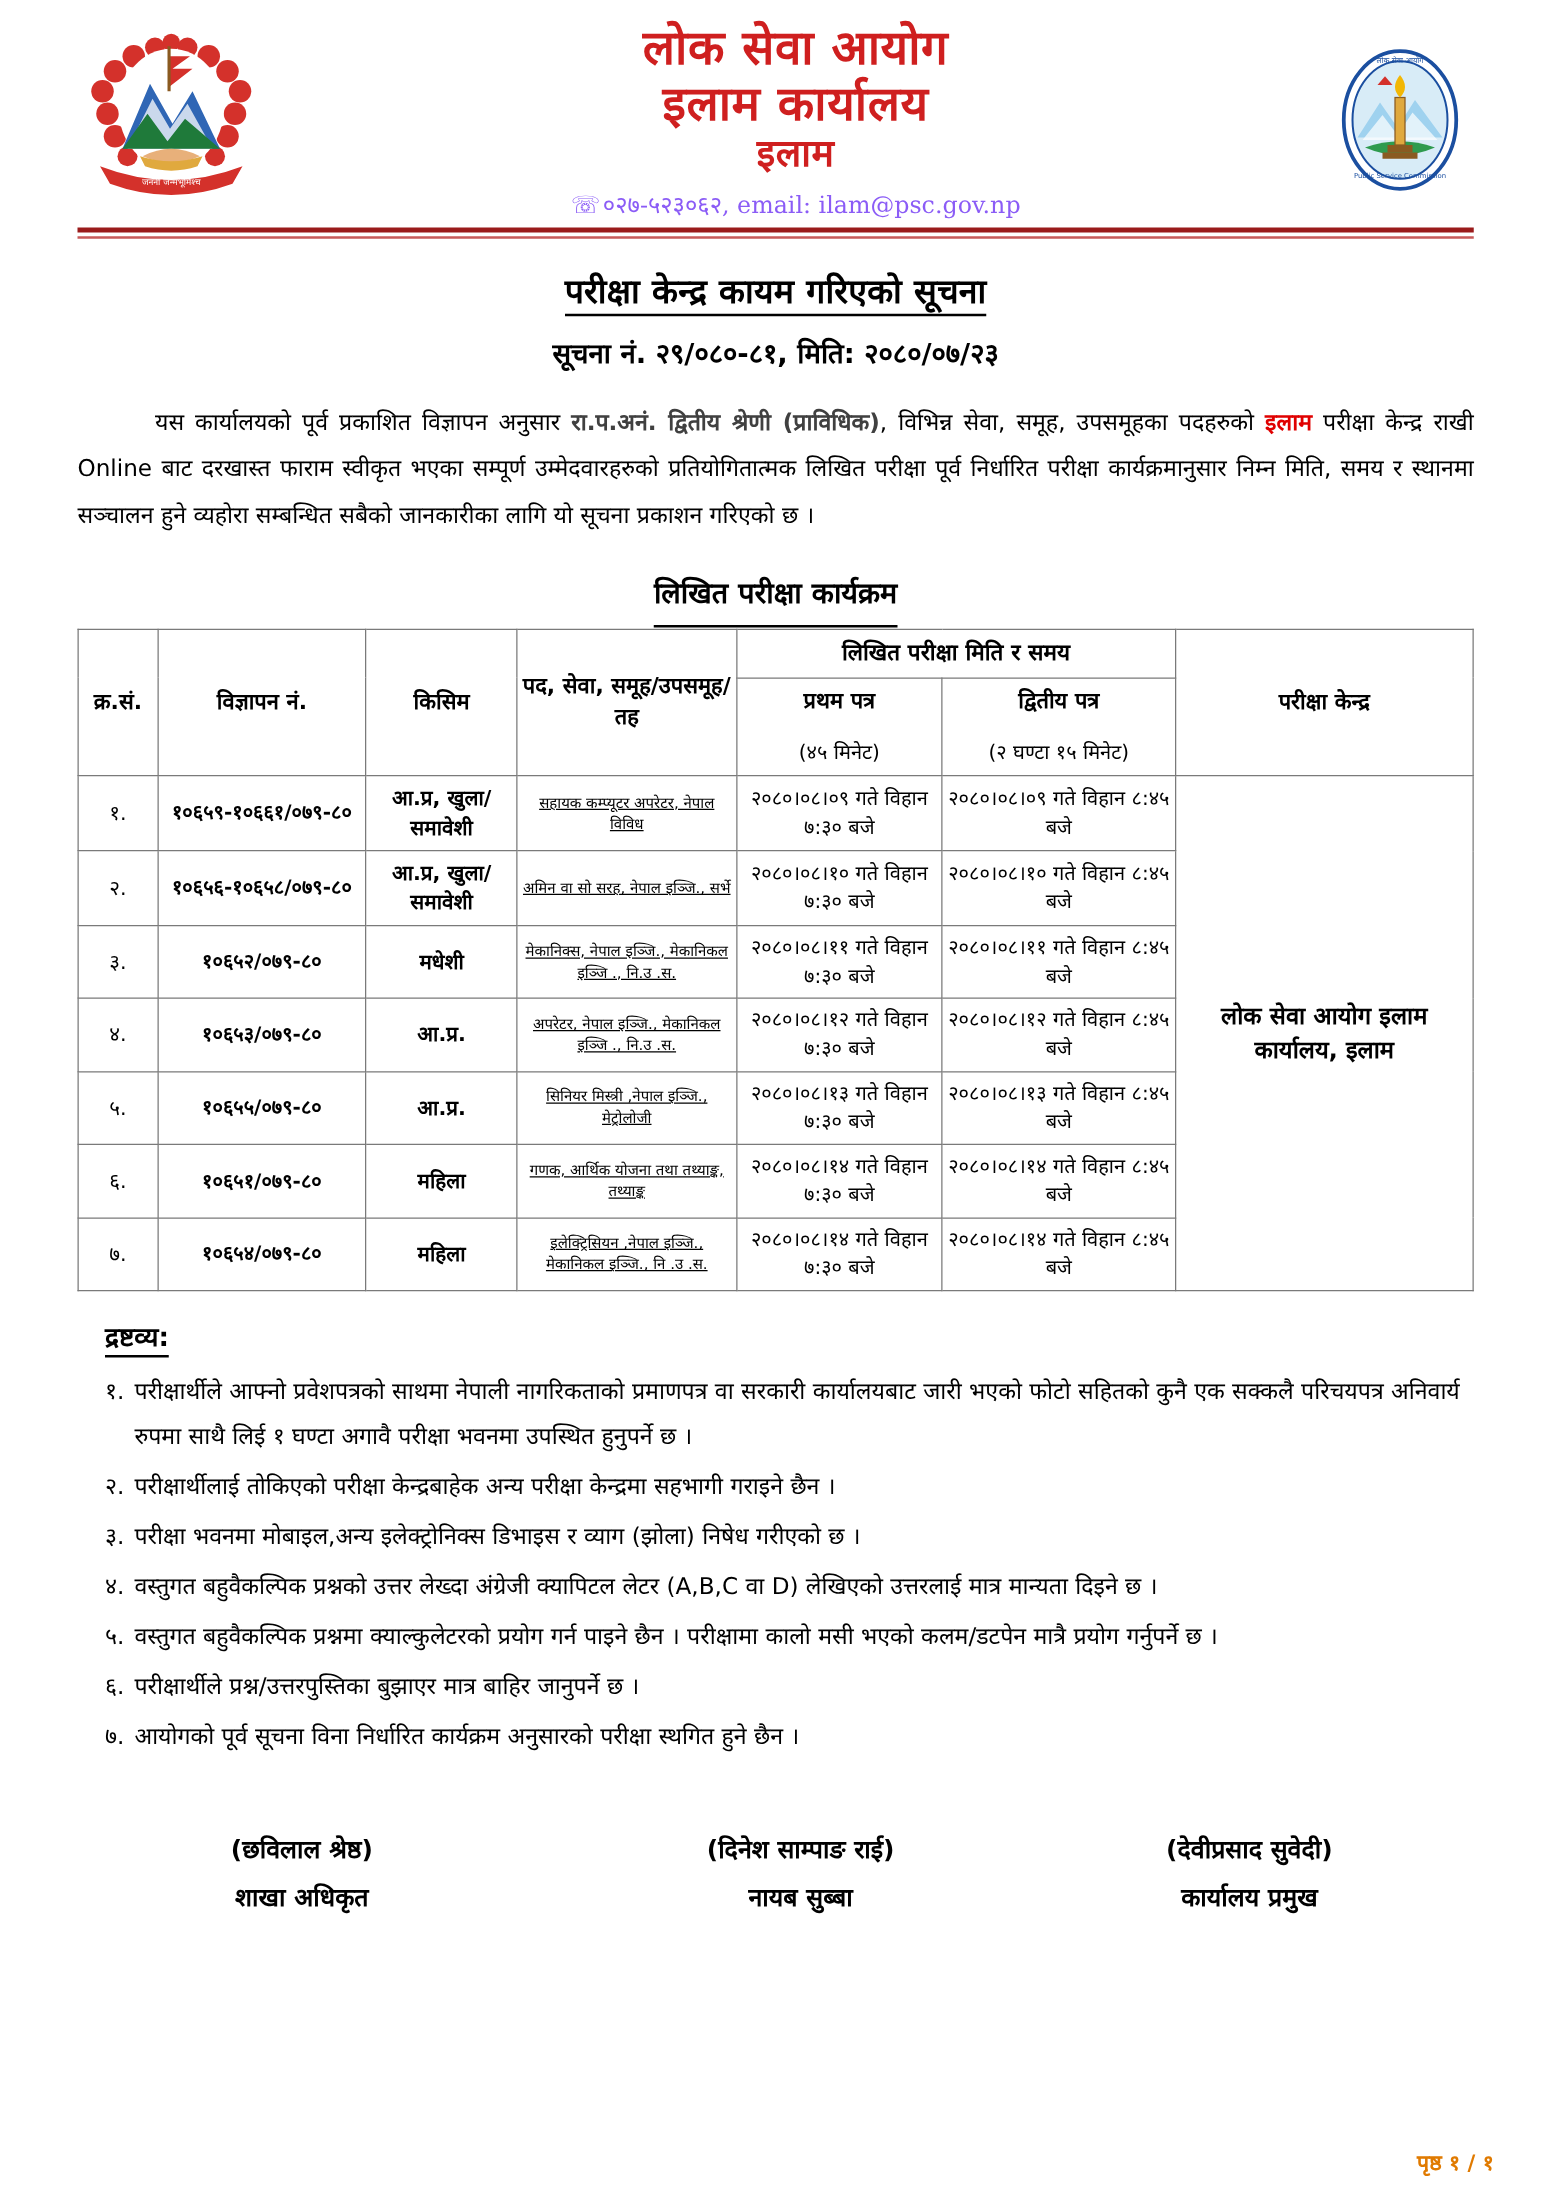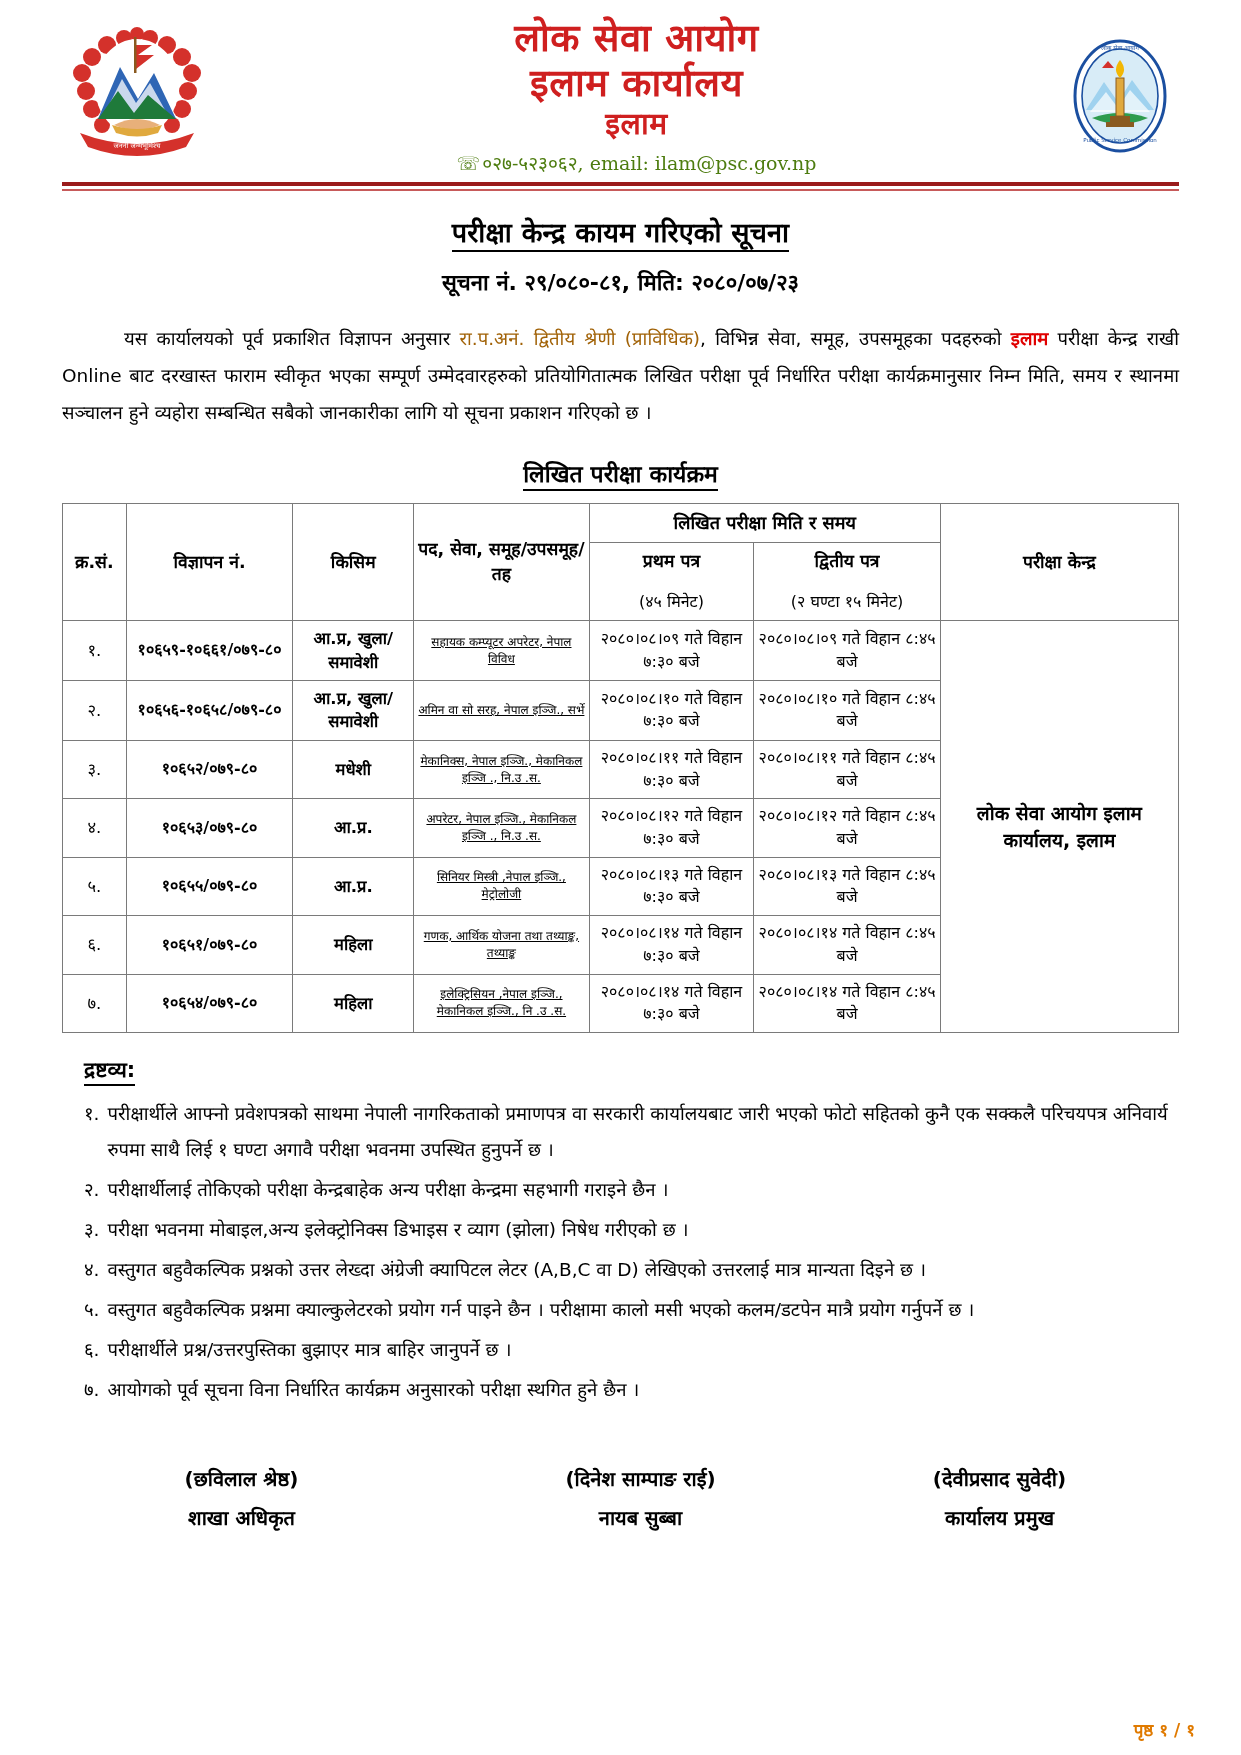--- a/index.html
+++ b/index.html
@@ -23,21 +23,21 @@
   .emblem-right { width: 118px; height: 118px; flex: 0 0 118px; display:flex; align-items:center; justify-content:center; }
   .header-center { flex: 1 1 auto; text-align: center; padding: 0 4px; }
   .office-name {
     color: #cf1f1f; font-weight: 700; line-height: 1.18;
     font-family: "DejaVu Sans", sans-serif;
   }
   .office-name .l1 { font-size: 38px; letter-spacing: .5px; }
   .office-name .l2 { font-size: 38px; letter-spacing: .5px; }
   .office-name .l3 { font-size: 30px; letter-spacing: .5px; }
   .contact-line {
-    margin-top: 9px; font-size: 19px; color: #4d7c0f;
+    margin-top: 9px; font-size: 19px; color: #8b5cf6;
     font-family: "DejaVu Serif", "Liberation Serif", serif;
   }
   .contact-line .tel-icon { font-size: 19px; margin-right: 2px; }
 
   .rule-wrap { margin-top: 6px; }
   .rule-thick { height: 4px; background: #9a1b1b; width: 100%; }
   .rule-thin { height: 2px; background: #c75a5a; width: 100%; margin-top: 3px; }
 
   
   .doc-title {
@@ -50,29 +50,29 @@
     font-size: 22px; font-weight: 700;
   }
 
   
   .intro {
     margin-top: 24px;
     font-size: 18.5px; line-height: 2.0;
     text-align: justify; text-align-last: left;
     text-indent: 62px;
   }
-  .intro .hl { color: #a16207; font-weight: 400; }
+  .intro .hl { color: #404040; font-weight: 700; }
   .intro .hl2 { color: #e00000; font-weight: 700; }
 
   
   .table-heading {
     text-align: center; margin-top: 26px; margin-bottom: 14px;
     font-size: 23px; font-weight: 700;
   }
-  .table-heading span { border-bottom: 2.5px solid #000; padding-bottom: 2px; }
+  .table-heading span { border-bottom: 2.5px solid #000; padding-bottom: 12px; }
 
   
   table.sched {
     width: 100%; border-collapse: collapse; table-layout: fixed;
     font-size: 16px;
   }
   table.sched th, table.sched td {
     border: 1px solid #7a7a7a; padding: 6px 4px;
     text-align: center; vertical-align: middle; line-height: 1.42;
   }

